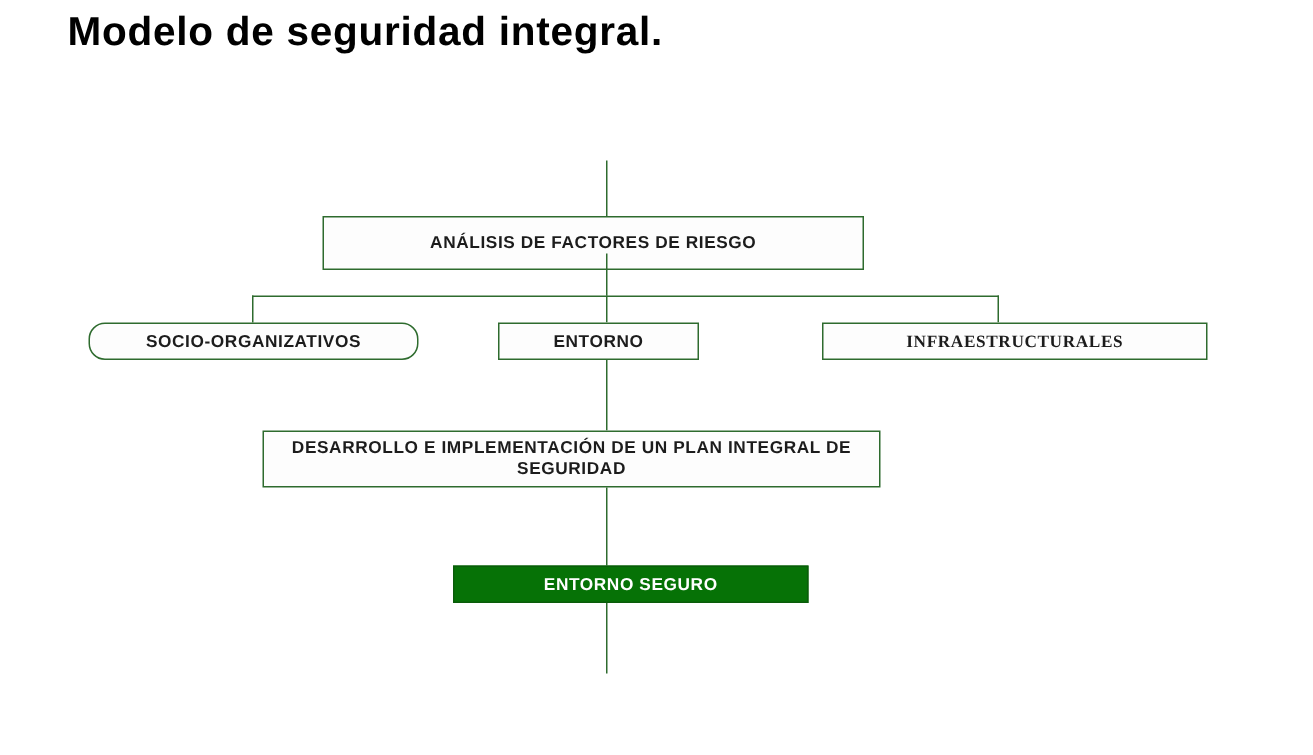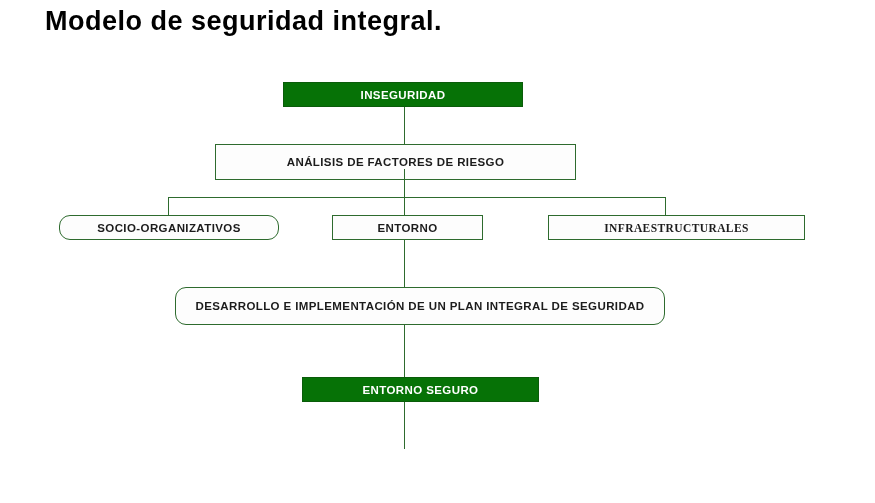--- a/index.html
+++ b/index.html
@@ -57,39 +57,38 @@
   .connector.v { width: 1px; }
   .connector.h { height: 1px; }
 </style>
 </head>
 <body>
 
 <div class="slide">
 
   <div class="slide-title">Modelo de seguridad integral.</div>
 
-  <div class="node filled" style="left:283px; top:82px; width:240px; height:25px;">INSEGURIDAD</div>
 
   <div class="connector v" style="left:404px; top:107px; height:37px;"></div>
 
   <div class="node" style="left:215px; top:144px; width:361px; height:36px;">ANÁLISIS DE FACTORES DE RIESGO</div>
 
   <div class="connector v" style="left:404px; top:169px; height:28px;"></div>
   <div class="connector h" style="left:168px; top:197px; width:498px;"></div>
   <div class="connector v" style="left:168px; top:197px; height:18px;"></div>
   <div class="connector v" style="left:404px; top:197px; height:18px;"></div>
   <div class="connector v" style="left:665px; top:197px; height:18px;"></div>
 
   <div class="node" style="left:59px; top:215px; width:220px; height:25px;border-radius:11px;">SOCIO-ORGANIZATIVOS</div>
-  <div class="node" style="left:332px; top:215px; width:151px; height:25px;">ENTORNO</div>
+  <div class="node" style="left:332px; top:215px; width:134px; height:25px;">ENTORNO</div>
   <div class="node" style="left:548px; top:215px; width:257px; height:25px;font-family:Liberation Serif, serif;">INFRAESTRUCTURALES</div>
 
   <div class="connector v" style="left:404px; top:240px; height:47px;"></div>
 
-  <div class="node" style="left:175px; top:287px; width:490px; height:38px;border-radius:11px;">DESARROLLO E IMPLEMENTACIÓN DE UN PLAN INTEGRAL DE SEGURIDAD</div>
+  <div class="node" style="left:175px; top:287px; width:412px; height:38px;">DESARROLLO E IMPLEMENTACIÓN DE UN PLAN INTEGRAL DE SEGURIDAD</div>
 
   <div class="connector v" style="left:404px; top:325px; height:52px;"></div>
 
   <div class="node filled" style="left:302px; top:377px; width:237px; height:25px;">ENTORNO SEGURO</div>
 
   <div class="connector v" style="left:404px; top:402px; height:47px;"></div>
 
 
 </div>
 

